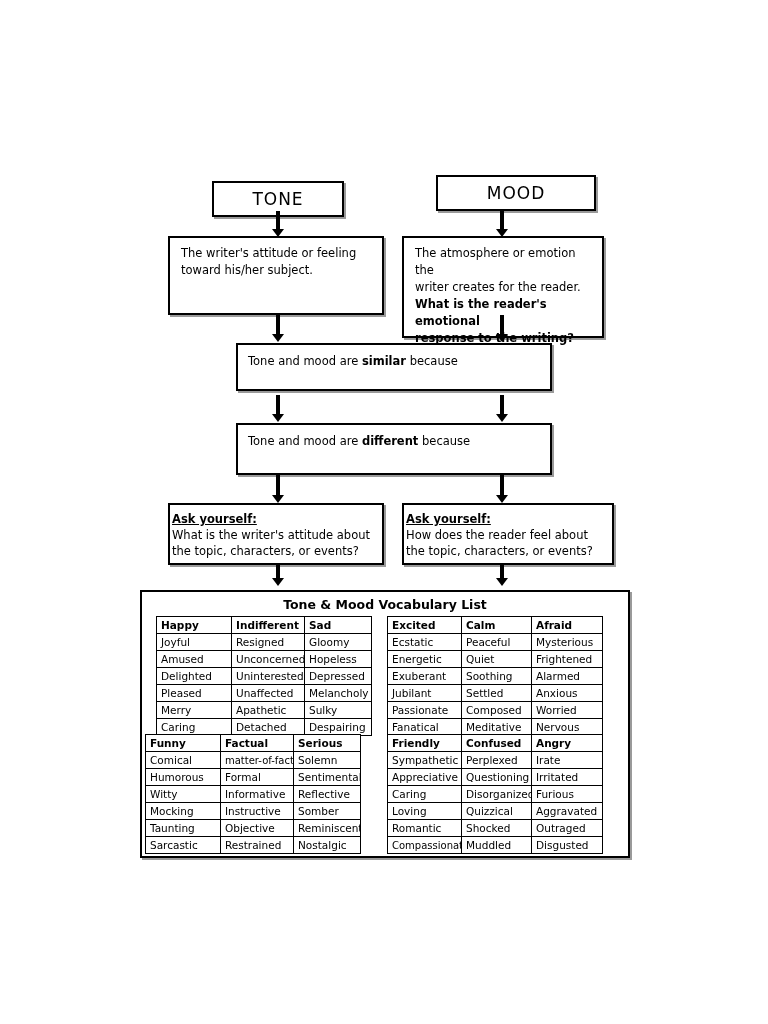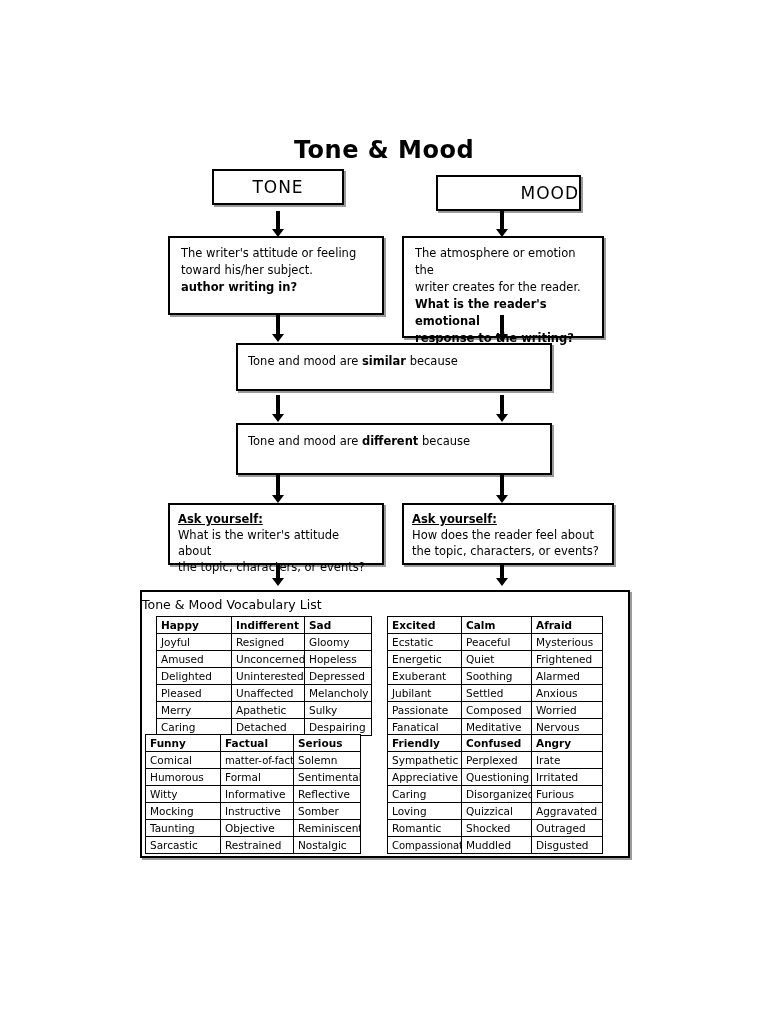--- a/index.html
+++ b/index.html
@@ -62,21 +62,21 @@
   .def-box .b { font-weight: bold; }
 
   .mid-box {
     padding: 8px 10px 0 10px;
     font-size: 11.5px;
     line-height: 16px;
   }
   .mid-box .b { font-weight: bold; }
 
   .ask-box {
-    padding: 6px 8px 0 8px;
+    padding: 6px 8px 0 2px;
     font-size: 11.5px;
     line-height: 16px;
   }
   .ask-title {
     font-weight: bold;
     text-decoration: underline;
   }
   .ask-box .b { font-weight: normal; }
 
   
@@ -104,22 +104,23 @@
     border: 2px solid #000;
     background: #fff;
     box-sizing: border-box;
     box-shadow: 2px 2px 0 #9a9a9a;
   }
   .vocab-title {
     position: absolute;
     left: 0;
     top: 5px;
     width: 100%;
+    text-align: center;
     font-size: 12.5px;
-    font-weight: normal;
+    font-weight: bold;
   }
 
   table.vocab {
     position: absolute;
     border-collapse: collapse;
     table-layout: fixed;
     background: #fff;
   }
   table.vocab td,
   table.vocab th {
@@ -152,39 +153,37 @@
   #tbl-tl col.c3, #tbl-bl col.c3 { width: 67px; }
   #tbl-tr col.c1, #tbl-br col.c1 { width: 74px; }
   #tbl-tr col.c2, #tbl-br col.c2 { width: 70px; }
   #tbl-tr col.c3, #tbl-br col.c3 { width: 71px; }
 </style>
 </head>
 <body>
 
 <div class="page">
 
-  <div class="title">Tone &amp; Mood</div>
-
-  <div class="box shadow head-box" style="left:212px; top:169px; width:132px; height:36px;">
+
+  <div class="box shadow head-box" style="left:212px; top:181px; width:132px; height:36px;">
     <span>TONE</span>
   </div>
 
   <div class="arrow" style="left:276px; top:211px; height:22px;"></div>
   <div class="arrowhead" style="left:272px; top:229px;"></div>
 
   <div class="box shadow def-box" style="left:168px; top:236px; width:216px; height:79px;">
     <div>The writer's attitude or feeling</div>
     <div>toward his/her subject.</div>
-    <div class="b">author writing in?</div>
   </div>
 
   <div class="arrow" style="left:276px; top:315px; height:23px;"></div>
   <div class="arrowhead" style="left:272px; top:334px;"></div>
 
-  <div class="box shadow head-box" style="left:436px; top:175px; width:145px; height:36px;justify-content:flex-end;">
+  <div class="box shadow head-box" style="left:436px; top:175px; width:160px; height:36px;">
     <span>MOOD</span>
   </div>
 
   <div class="arrow" style="left:500px; top:211px; height:22px;"></div>
   <div class="arrowhead" style="left:496px; top:229px;"></div>
 
   <div class="box shadow def-box" style="left:402px; top:236px; width:202px; height:102px;">
     <div>The atmosphere or emotion the</div>
     <div>writer creates for the reader.</div>
     <div class="b">What is the reader's emotional</div>

